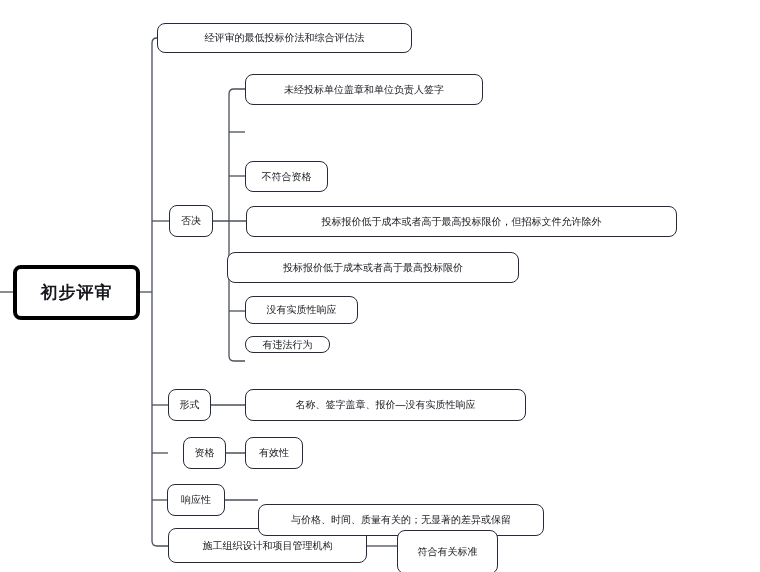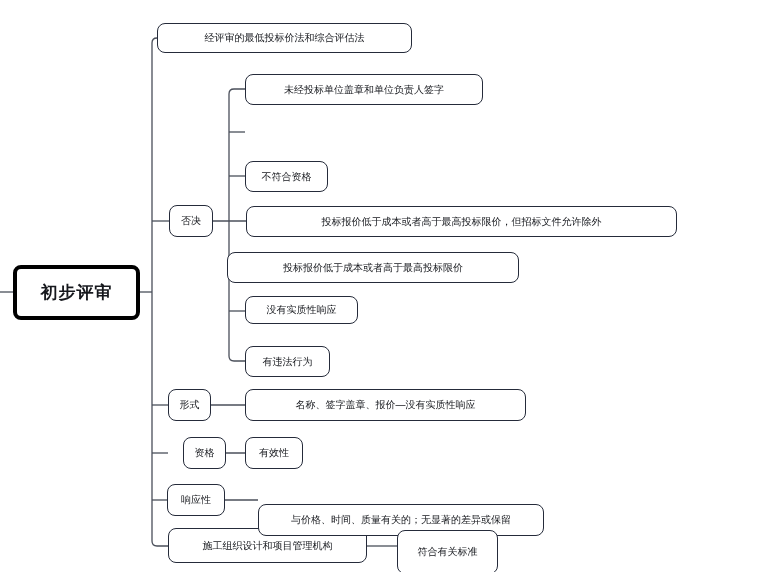--- a/index.html
+++ b/index.html
@@ -101,21 +101,21 @@
 
 
   <div class="node" style="left:245px;top:161px;width:83px;height:31px">不符合资格</div>
 
   <div class="node" style="left:246px;top:206px;width:431px;height:31px">投标报价低于成本或者高于最高投标限价，但招标文件允许除外</div>
 
   <div class="node" style="left:227px;top:252px;width:292px;height:31px">投标报价低于成本或者高于最高投标限价</div>
 
   <div class="node" style="left:245px;top:296px;width:113px;height:28px">没有实质性响应</div>
 
-  <div class="node" style="left:245px;top:346px;width:85px;height:31px">有违法行为</div>
+  <div class="node" style="left:245px;top:336px;width:85px;height:17px">有违法行为</div>
 
   <div class="node" style="left:245px;top:389px;width:281px;height:32px">名称、签字盖章、报价—没有实质性响应</div>
 
   <div class="node" style="left:245px;top:437px;width:58px;height:32px">有效性</div>
 
   <div class="node" style="left:258px;top:504px;width:286px;height:32px">与价格、时间、质量有关的；无显著的差异或保留</div>
 
   <div class="node" style="left:397px;top:530px;width:101px;height:44px">符合有关标准</div>
 
 </div>

